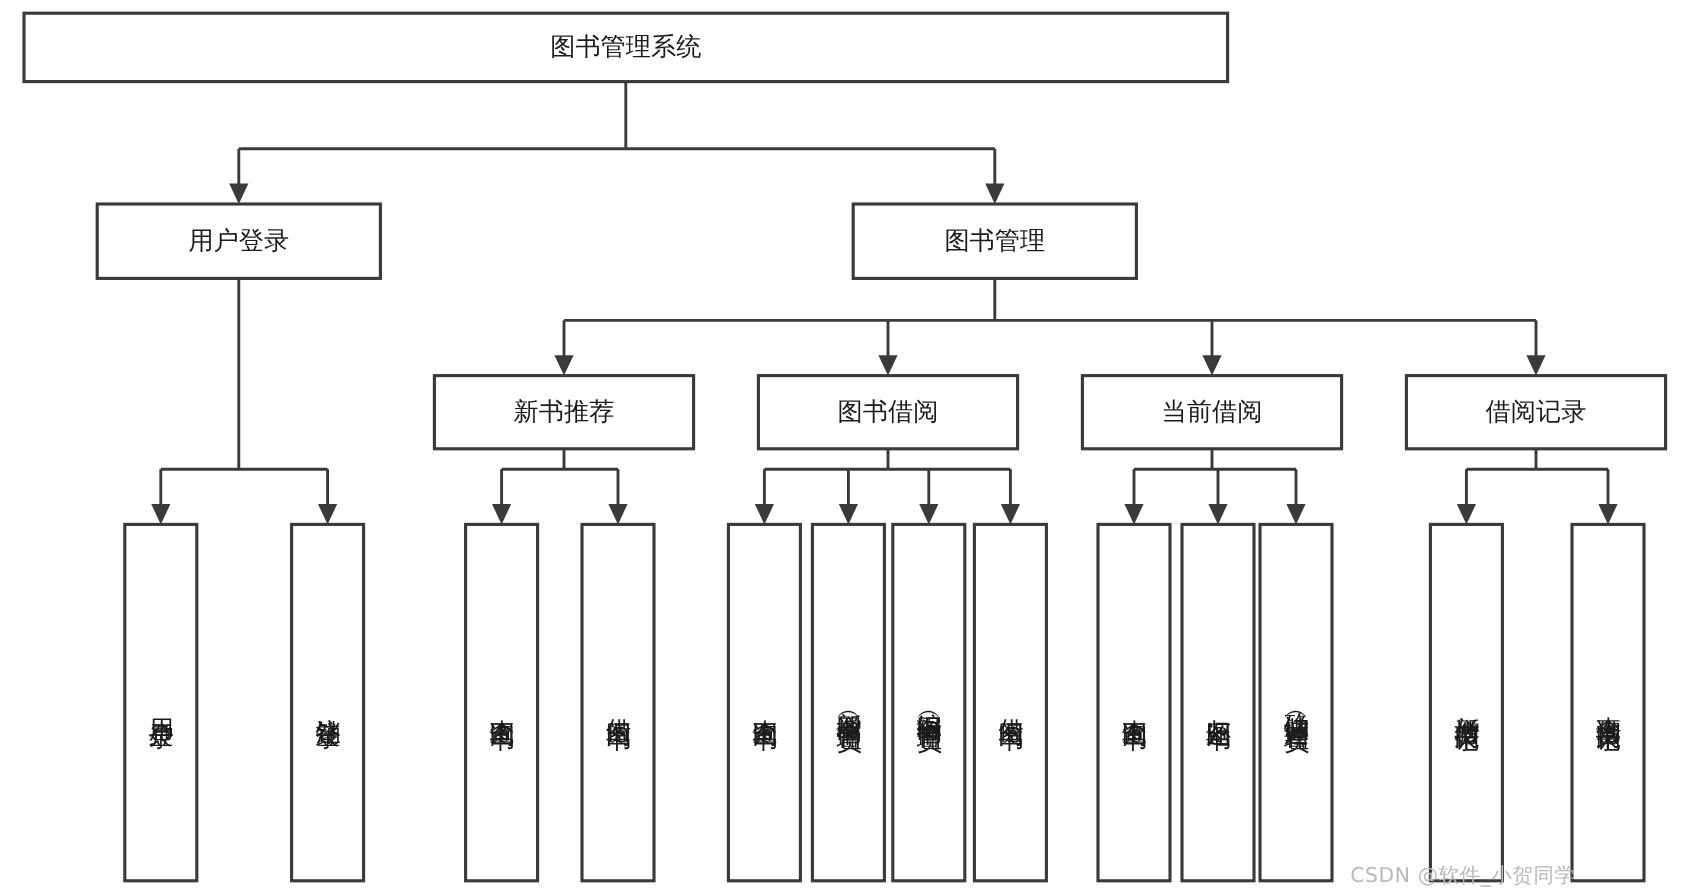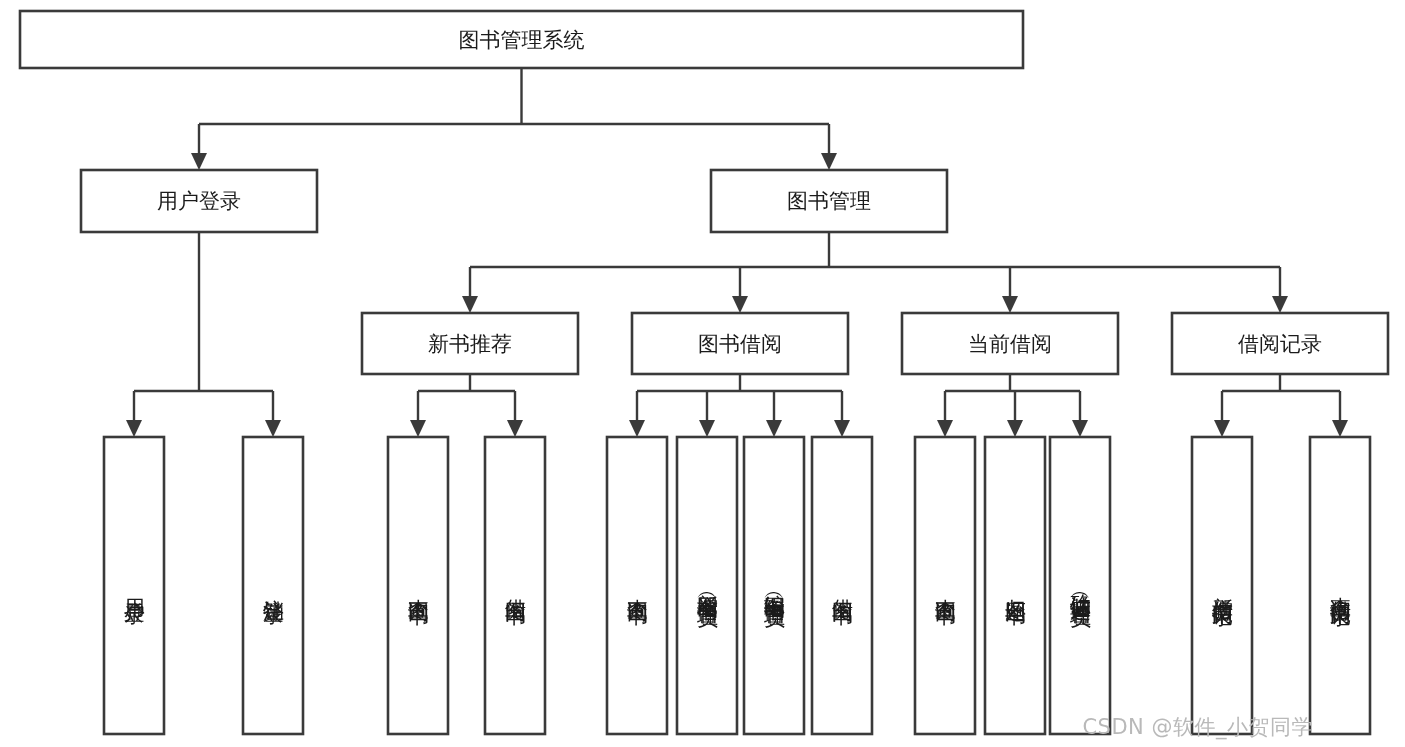--- a/index.html
+++ b/index.html
@@ -4,21 +4,21 @@
 <style>
   html,body{margin:0;padding:0;background:#ffffff;}
   body{width:1405px;height:747px;font-family:"DejaVu Sans","Liberation Sans",sans-serif;overflow:hidden;}
   #canvas{position:relative;width:1322px;height:747px;background:#ffffff;}
   svg.diagram{position:absolute;left:0;top:0;width:1405px;height:747px;}
   .node-box{fill:#ffffff;stroke:#3a3a3a;stroke-width:2.6;}
   .node-label{font-family:"DejaVu Sans","Liberation Sans",sans-serif;fill:#1b1b1b;font-size:21px;dominant-baseline:middle;text-anchor:middle;}
   .edge{stroke:#3a3a3a;stroke-width:2.4;fill:none;}
   .arrow-head{fill:#3a3a3a;}
   .watermark{position:absolute;right:9px;bottom:6px;font-family:"DejaVu Sans","Liberation Sans",sans-serif;
-             font-size:21px;color:#b9b9b9;white-space:nowrap;letter-spacing:.5px;}
+             font-size:17px;color:#b9b9b9;white-space:nowrap;letter-spacing:.5px;}
   .vtext{writing-mode:vertical-rl;text-orientation:upright;}
 </style>
 </head>
 <body>
 
 <div id="canvas">
   <svg class="diagram" id="diagram-svg" viewBox="0 0 1405 747" xmlns="http://www.w3.org/2000/svg">
       <g>
         <line x1="521.5" y1="68" x2="521.5" y2="124" class="edge" stroke="#3a3a3a" stroke-width="2.4"></line>
         <line x1="199" y1="124" x2="829" y2="124" class="edge" stroke="#3a3a3a" stroke-width="2.4"></line>

